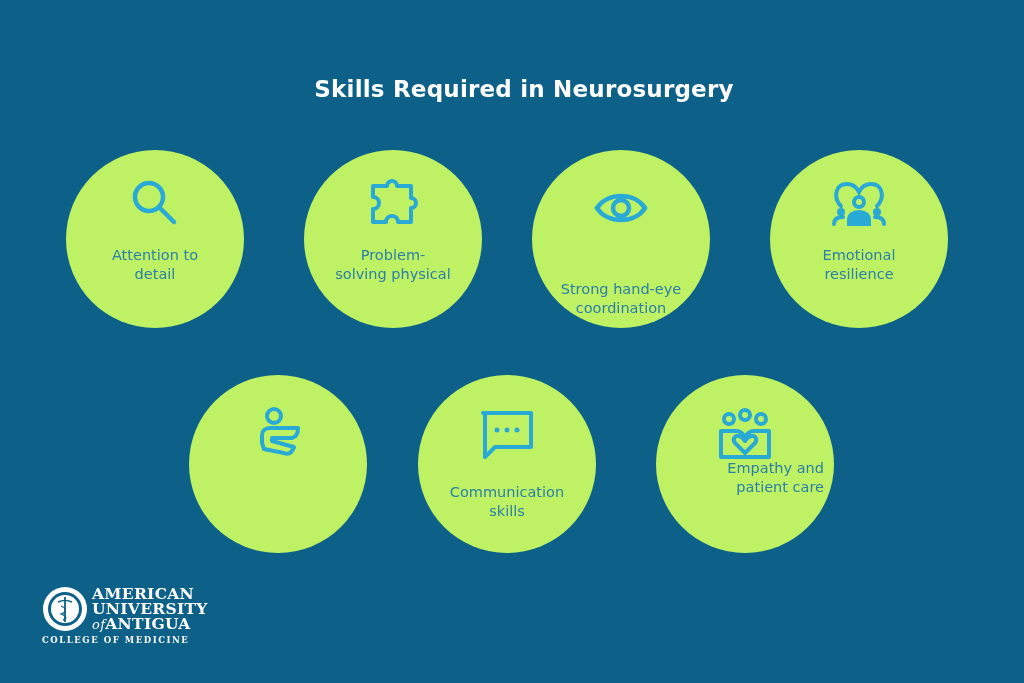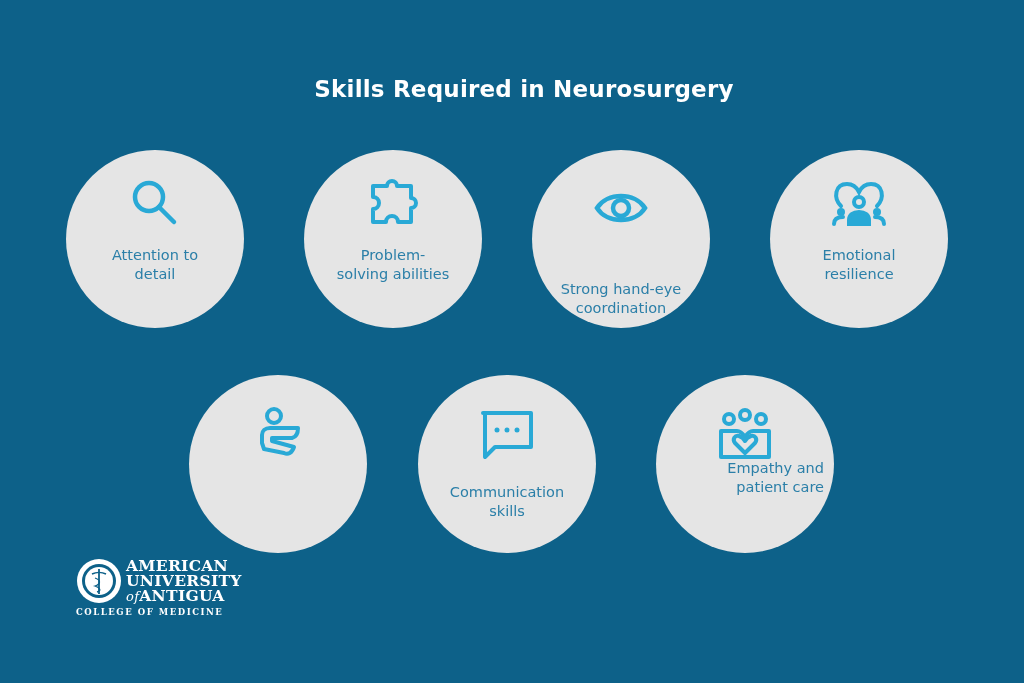--- a/index.html
+++ b/index.html
@@ -11,38 +11,38 @@
       font-family: "DejaVu Sans", sans-serif;
     }
     .title {
       position: absolute; left: 0; top: 76px; width: 1024px;
       text-align: center; color: #ffffff;
       font-family: "DejaVu Sans", sans-serif;
       font-weight: bold; font-size: 23px; letter-spacing: 0.2px; padding-left: 12px;
     }
     .skill {
       position: absolute; width: 178px; height: 178px;
-      border-radius: 50%; background: #e5e5e5;
+      border-radius: 50%; background: #bef264;
       box-sizing: border-box;
     }
     .skill .icon {
       position: absolute; left: 50%; transform: translateX(-50%);
       width: 56px; height: 56px;
     }
     .skill .icon svg { width: 56px; height: 56px; display: block; }
     .skill .label {
       position: absolute; left: 10px; right: 10px;
       text-align: center; color: #2b7fa8;
       font-family: "DejaVu Sans", sans-serif;
       font-size: 14.5px; line-height: 19px;
       white-space: pre-line;
     }
     .logo {
-      position: absolute; left: 42px; top: 558px;
-      width: 160px; height: 60px; margin-left: 34px;
+      position: absolute; left: 42px; top: 586px;
+      width: 160px; height: 60px;
     }
     .logo .seal { position: absolute; left: 0; top: 0; width: 46px; height: 46px; }
     .logo .wordmark {
       position: absolute; left: 50px; top: 0; color: #ffffff;
       font-family: "DejaVu Serif", serif; font-weight: bold;
       font-size: 15.5px; line-height: 15px; letter-spacing: 0.3px;
     }
     .logo .wordmark .of { font-style: italic; font-weight: normal; font-size: 13px; }
     .logo .college {
       position: absolute; left: 0; top: 49px; color: #ffffff;
@@ -66,21 +66,21 @@
 detail</div>
 </div>
 
 <div class="skill" style="left:304px; top:150px;">
   <div class="icon" style="top:26px;">
     <svg viewBox="0 0 56 56" fill="none" stroke="#29a9d6" stroke-width="4" stroke-linejoin="round">
       <path d="M8 10 H22 A5 5 0 1 1 32 10 H46 V22 A5 5 0 1 1 46 32 V46 H33 A6 6 0 1 0 21 46 H8 V33 A6 6 0 1 0 8 21 Z"></path>
     </svg>
   </div>
   <div class="label" style="top:96px;">Problem-
-solving abilities</div>
+solving physical</div>
 </div>
 
 <div class="skill" style="left:532px; top:150px;">
   <div class="icon" style="top:30px;">
     <svg viewBox="0 0 56 56" fill="none" stroke="#29a9d6" stroke-width="4.5">
       <path d="M4 28 C14 12 42 12 52 28 C42 44 14 44 4 28 Z"></path>
       <circle cx="28" cy="28" r="8"></circle>
     </svg>
   </div>
   <div class="label" style="top:94px;margin-top:36px;">Strong hand-eye

